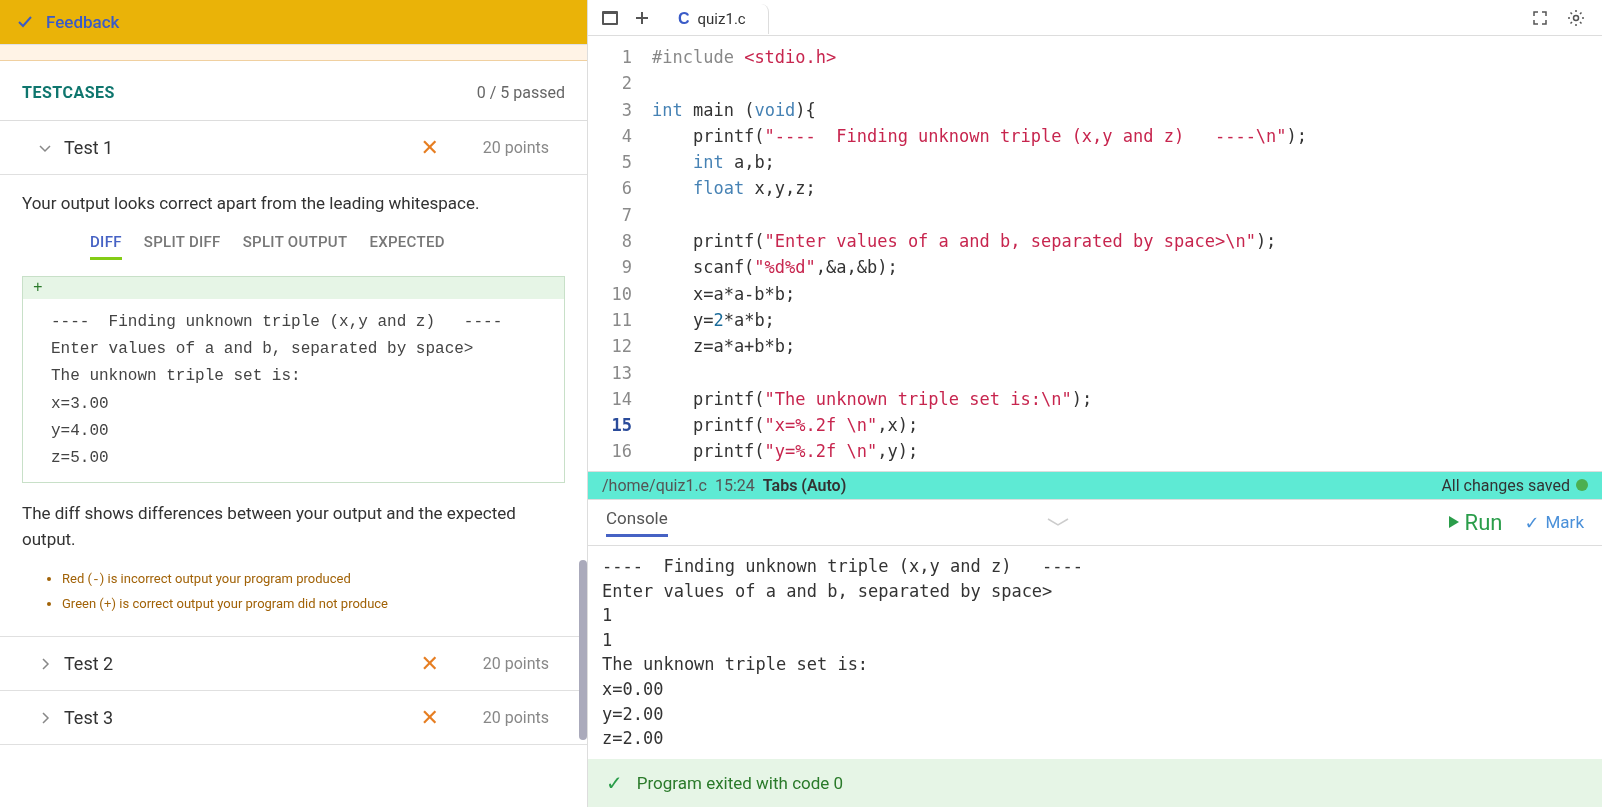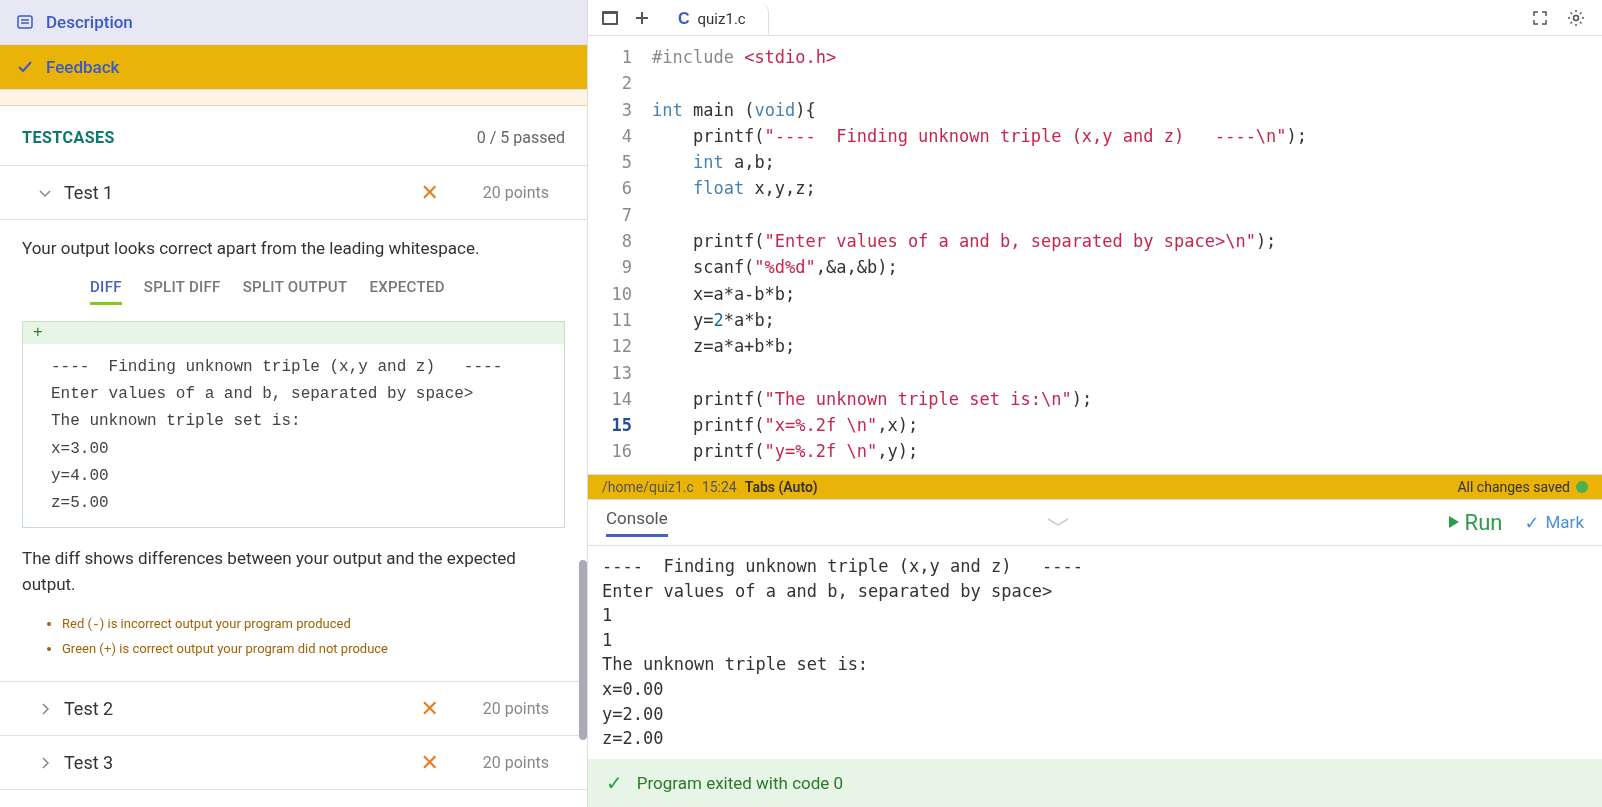--- a/index.html
+++ b/index.html
@@ -61,21 +61,21 @@
 .code { flex: 1; padding: 8px 0 8px 10px; white-space: pre; color: #333; }
 .code-line { height: 26.3px; }
 .fn { color: #333; }
 .type { color: #4682b4; }
 .str { color: #c7254e; }
 .inc { color: #c7254e; }
 .num { color: #1a6b9a; }
 .preproc { color: #888; }
 
 
-.status-bar { display: flex; align-items: center; padding: 4px 14px; font-size: 14px; color: #555; background: #eab308; border-bottom: 1px solid #ddd; gap: 8px; }
+.status-bar { display: flex; align-items: center; padding: 4px 14px; font-size: 16px; color: #555; background: #5eead4; border-bottom: 1px solid #ddd; gap: 8px; }
 .status-path { color: #555; }
 .status-pos { color: #555; }
 .status-tabs { font-weight: 600; color: #333; }
 .status-spacer { flex: 1; }
 .status-saved { color: #333; display: flex; align-items: center; gap: 6px; }
 .green-dot { width: 12px; height: 12px; background: #4caf50; border-radius: 50%; display: inline-block; }
 
 
 .console-header { display: flex; align-items: center; padding: 8px 18px; border-bottom: 1px solid #ddd; }
 .console-tab { font-size: 17px; color: #555; padding-bottom: 6px; border-bottom: 3px solid #4662c4; }
@@ -94,30 +94,20 @@
 .scroll-thumb { position: absolute; right: 0; top: 560px; width: 8px; height: 180px; background: #aab; border-radius: 4px; }
 
 svg { display: block; }
 </style>
 </head>
 <body>
 
 <div class="app">
 
   <div class="left-panel">
-    <div class="tab-row">
-      <span class="tab-icon">
-        <svg width="18" height="18" viewBox="0 0 18 18">
-            <rect x="2" y="3" width="14" height="12" rx="2" fill="none" stroke="#3a5bc7" stroke-width="1.5"></rect>
-            <line x1="5" y1="7" x2="13" y2="7" stroke="#3a5bc7" stroke-width="1.5"></line>
-            <line x1="5" y1="10" x2="13" y2="10" stroke="#3a5bc7" stroke-width="1.5"></line>
-          </svg>
-      </span>
-      <span class="tab-label">Description</span>
-    </div>
     <div class="tab-row feedback">
       <span class="tab-icon">
         <svg width="18" height="18" viewBox="0 0 18 18">
             <polyline points="3,9 7,13 15,4" fill="none" stroke="#3a5bc7" stroke-width="2"></polyline>
           </svg>
       </span>
       <span class="tab-label">Feedback</span>
     </div>
 
     <div class="content-scroll">

